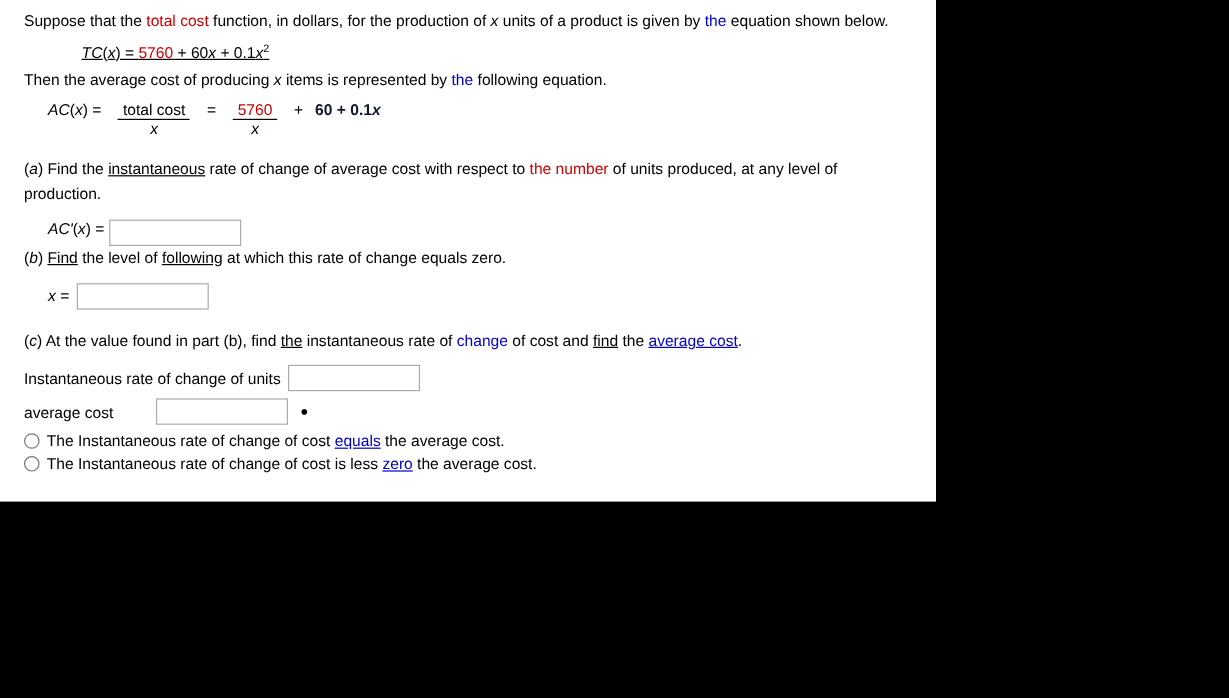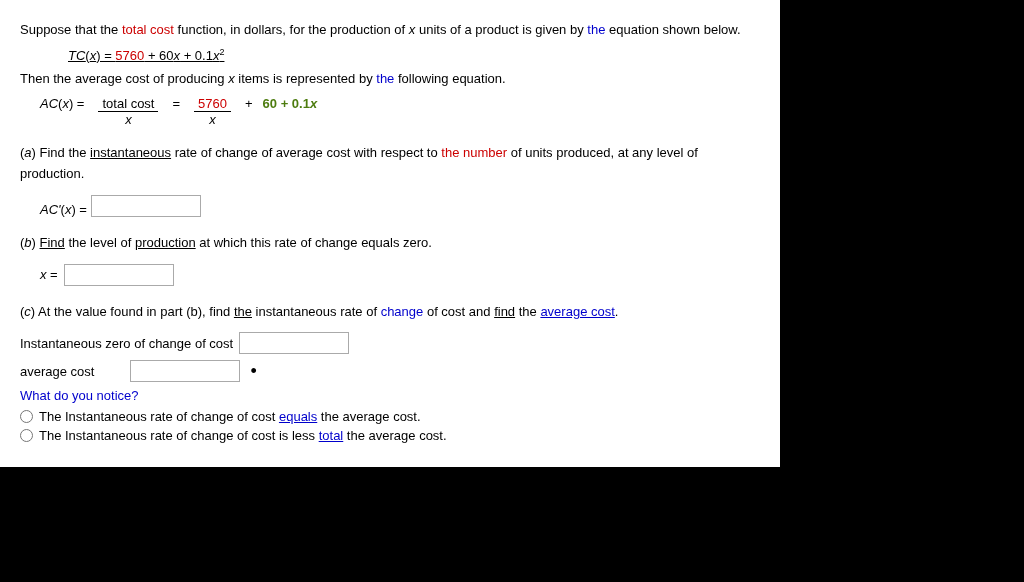--- a/index.html
+++ b/index.html
@@ -6,21 +6,21 @@
     body {
       background: #000;
       font-family: Arial, sans-serif;
       font-size: 13px;
       color: #000;
     }
     .content-area {
       background: #fff;
       width: 780px;
       min-height: 410px;
-      padding: 20px 20px 20px 20px;
+      padding: 8px 20px 20px 20px;
       position: relative;
     }
     .intro-text {
       font-size: 13px;
       color: #000;
       line-height: 1.6;
       margin-bottom: 6px;
     }
     .inline-red { color: #c00; }
     .inline-blue { color: #00c; }
@@ -60,21 +60,21 @@
       font-size: 13px;
       text-align: center;
     }
     .fraction .denominator {
       padding: 0 4px;
       font-size: 13px;
       text-align: center;
     }
     .fraction .numerator.red { color: #c00; }
     .equals-sign { margin: 0 4px; }
-    .plus-60 { color: #4d7c0f; font-weight: bold; }
+    .plus-60 { color: #0f172a; font-weight: bold; }
     .question-text {
       font-size: 13px;
       color: #000;
       margin-bottom: 10px;
       line-height: 1.6;
     }
     .underline-blue {
       color: #00c;
       text-decoration: underline;
     }
@@ -92,24 +92,23 @@
       border: 1px solid #aaa;
       background: #fff;
       height: 22px;
       width: 110px;
       font-size: 13px;
       padding: 2px 4px;
       outline: none;
     }
     .ac-prime-row {
       display: flex;
-      align-items: flex-end;
+      align-items: flex-start;
       gap: 4px;
       margin-left: 20px;
-      margin-bottom: 16px;
     }
     .x-eq-row {
       display: flex;
       align-items: center;
       gap: 6px;
       margin-left: 20px;
       margin-bottom: 16px;
     }
     .part-c-section {
       margin-top: 12px;
@@ -181,43 +180,42 @@
   <div class="question-text">
     (<em>a</em>) Find the <span class="underline-word">instantaneous</span> rate of change of average cost with respect to <span class="inline-red">the number</span> of units produced, at any level of production.
   </div>
 
   <div class="ac-prime-row">
     <span><em>AC'</em>(<em>x</em>) =</span>
     <input type="text" class="input-box" style="">
   </div>
 
   <div class="question-text">
-    (<em>b</em>) <span class="underline-word">Find</span> the level of <span class="underline-word">production</span> at which this rate of change equals zero.
+    (<em>b</em>) <span class="underline-word">Find</span> the level of <span class="underline-word">following</span> at which this rate of change equals zero.
   </div>
   <div class="x-eq-row">
     <span><em>x</em> =</span>
     <input type="text" class="input-box-narrow" style="">
   </div>
 
   <div class="part-c-section">
     <div class="question-text">
       (<em>c</em>) At the value found in part (b), find <span class="underline-word">the</span> instantaneous rate of <span class="inline-blue">change</span> of cost and <span class="underline-word">find</span> the <span class="underline-blue">average cost</span>.
     </div>
     <div class="part-c-row">
-      <span>Instantaneous zero of change of cost</span>
+      <span>Instantaneous rate of change of units</span>
       <input type="text" class="input-box-narrow" style="">
     </div>
     <div class="part-c-row">
       <span>average cost</span>
       <input type="text" class="input-box-narrow" style="margin-left: 30px;">
       <span class="dot-marker">•</span>
     </div>
-    <div class="notice-label">What do you notice?</div>
     <div class="radio-option">
       <input type="radio" name="notice" id="opt1" style="">
       <label for="opt1">The Instantaneous rate of change of cost <span class="underline-blue">equals</span> the average cost.</label>
     </div>
     <div class="radio-option">
       <input type="radio" name="notice" id="opt3" style="">
-      <label for="opt3">The Instantaneous rate of change of cost is less <span class="underline-blue">total</span> the average cost.</label>
+      <label for="opt3">The Instantaneous rate of change of cost is less <span class="underline-blue">zero</span> the average cost.</label>
     </div>
   </div>
 </div>
 
 </body></html>

